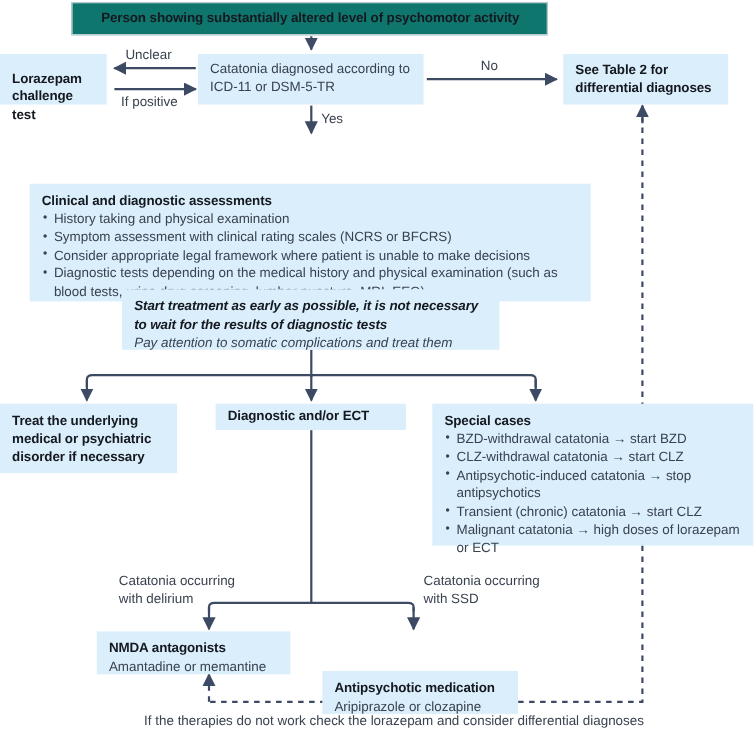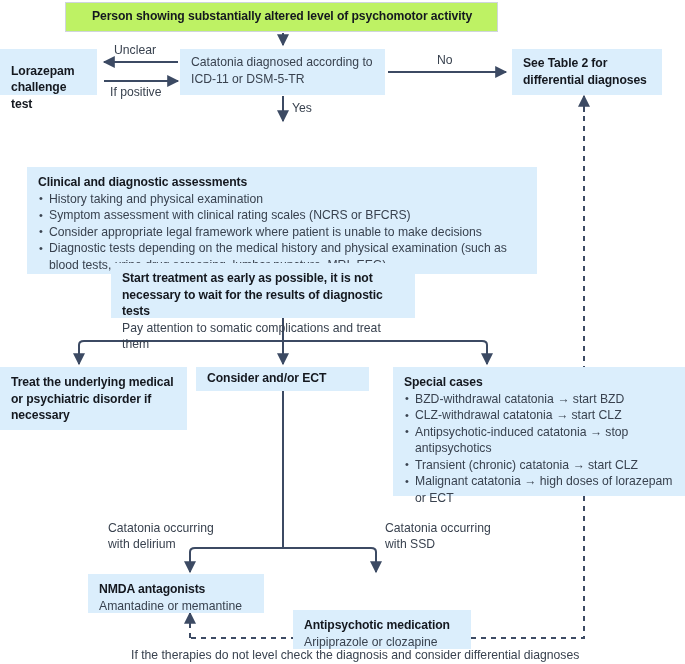--- a/index.html
+++ b/index.html
@@ -29,21 +29,21 @@
   .node {
     position: absolute;
     box-sizing: border-box;
     background: #dbeefc;
     color: #1b2430;
     font-size: 12.2px;
     line-height: 16.5px;
     padding: 7px 10px 8px 11px;
   }
   .node.plain {
-    background: #bef264;
+    background: #0f766e;
     border: 1px solid #cfd5dd;
     text-align: center;
   }
   .node .hd {
     font-weight: bold;
     color: #14181f;
     letter-spacing: -0.1px;
   }
   .node .sub {
     color: #39424f;
@@ -148,31 +148,31 @@
   <div class="node" style="left:27px; top:126px; width:510px; height:107px;margin-top:41px;">
     <div class="hd">Clinical and diagnostic assessments</div>
     <ul class="bl">
       <li>History taking and physical examination</li>
       <li>Symptom assessment with clinical rating scales (NCRS or BFCRS)</li>
       <li>Consider appropriate legal framework where patient is unable to make decisions</li>
       <li>Diagnostic tests depending on the medical history and physical examination (such as blood tests, urine drug screening, lumbar puncture, MRI, EEG)</li>
     </ul>
   </div>
 
-  <div class="node" style="left:111px; top:263px; width:304px; height:55px;">
+  <div class="node" style="left:111px; top:263px; width:343px; height:55px;font-style:italic;">
     <div class="hd">Start treatment as early as possible, it is not necessary to wait for the results of diagnostic tests</div>
     <div class="sub">Pay attention to somatic complications and treat them</div>
   </div>
 
-  <div class="node" style="left:0px; top:367px; width:187px; height:63px;">
+  <div class="node" style="left:0px; top:367px; width:161px; height:63px;">
     <span class="hd">Treat the underlying medical or psychiatric disorder if necessary</span>
   </div>
 
   <div class="node" style="left:196px; top:367px; width:173px; height:24px; display:flex; align-items:center;">
-    <span class="hd">Consider and/or ECT</span>
+    <span class="hd">Diagnostic and/or ECT</span>
   </div>
 
   <div class="node" style="left:393px; top:367px; width:299px; height:129px;">
     <div class="hd">Special cases</div>
     <ul class="bl">
       <li>BZD-withdrawal catatonia → start BZD</li>
       <li>CLZ-withdrawal catatonia → start CLZ</li>
       <li>Antipsychotic-induced catatonia → stop antipsychotics</li>
       <li>Transient (chronic) catatonia → start CLZ</li>
       <li>Malignant catatonia → high doses of lorazepam or ECT</li>
@@ -191,15 +191,15 @@
 
   <div class="edge-label" style="left:114px; top:43px;">Unclear</div>
   <div class="edge-label" style="left:110px; top:85px;">If positive</div>
   <div class="edge-label" style="left:437px; top:53px;">No</div>
   <div class="edge-label" style="left:292px; top:101px;">Yes</div>
   <div class="edge-label" style="left:108px; top:521px; text-align:left;">Catatonia occurring
 with delirium</div>
   <div class="edge-label" style="left:385px; top:521px; text-align:left;">Catatonia occurring
 with SSD</div>
 
-  <div class="footnote" style="left:131px; top:648px;">If the therapies do not level check the diagnosis and consider differential diagnoses</div>
+  <div class="footnote" style="left:131px; top:648px;">If the therapies do not work check the lorazepam and consider differential diagnoses</div>
 
 </div>
 
 </body></html>

